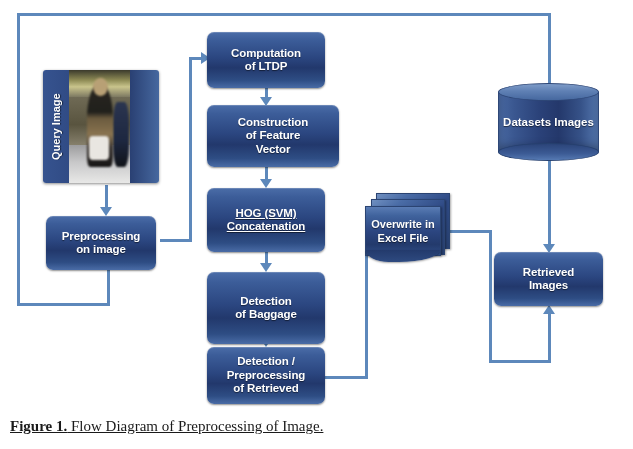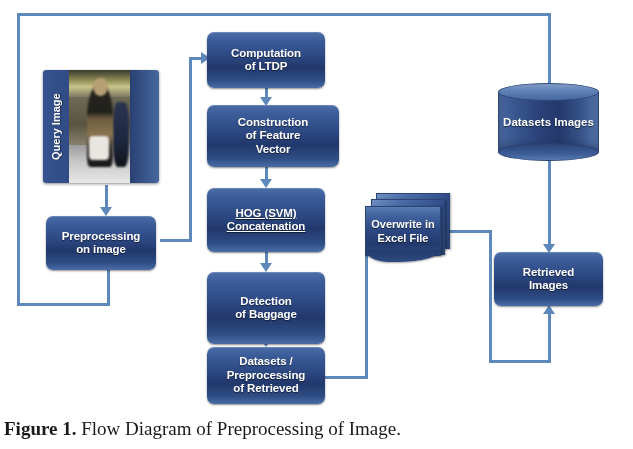--- a/index.html
+++ b/index.html
@@ -137,23 +137,23 @@
   .ln{position:absolute;background:#5d88bb;}
   .lnh{height:3px;}
   .lnv{width:3px;}
   .arrow{position:absolute;width:0;height:0;}
   .arrow.down{border-left:6px solid transparent;border-right:6px solid transparent;border-top:9px solid #5d88bb;}
   .arrow.up{border-left:6px solid transparent;border-right:6px solid transparent;border-bottom:9px solid #5d88bb;}
   .arrow.right{border-top:6px solid transparent;border-bottom:6px solid transparent;border-left:9px solid #5d88bb;}
 
   
   .caption{
-    position:absolute;left:4px;top:418px;
+    position:absolute;left:10px;top:418px;
     font-family:"Liberation Serif","DejaVu Serif",serif;
-    font-size:19px;color:#1a1a1a;white-space:nowrap;
+    font-size:15px;color:#1a1a1a;white-space:nowrap;text-decoration:underline;
   }
   .caption b{font-weight:bold;}
 </style>
 </head>
 <body>
 
 <div id="stage">
 
   <div class="ln lnh" style="left:17px;top:13px;width:534px;"></div>
   <div class="ln lnv" style="left:548px;top:13px;height:74px;"></div>
@@ -241,21 +241,21 @@
 
   <div class="node" style="left:207px;top:272px;width:118px;height:72px;">
     <div>
       <span>Detection</span>
       <span>of Baggage</span>
     </div>
   </div>
 
   <div class="node" style="left:207px;top:347px;width:118px;height:57px;">
     <div>
-      <span>Datasets /</span>
+      <span>Detection /</span>
       <span>Preprocessing</span>
       <span>of Retrieved</span>
     </div>
   </div>
 
   <div class="docs" style="left:362px;top:193px;width:90px;height:80px;">
     <div class="sheet" style="left:14px;top:0;width:74px;height:56px;"></div>
     <div class="sheet" style="left:9px;top:6px;width:74px;height:56px;"></div>
     <div class="sheet front" style="left:3px;top:13px;width:76px;height:50px;">
       <div class="wave"></div>

